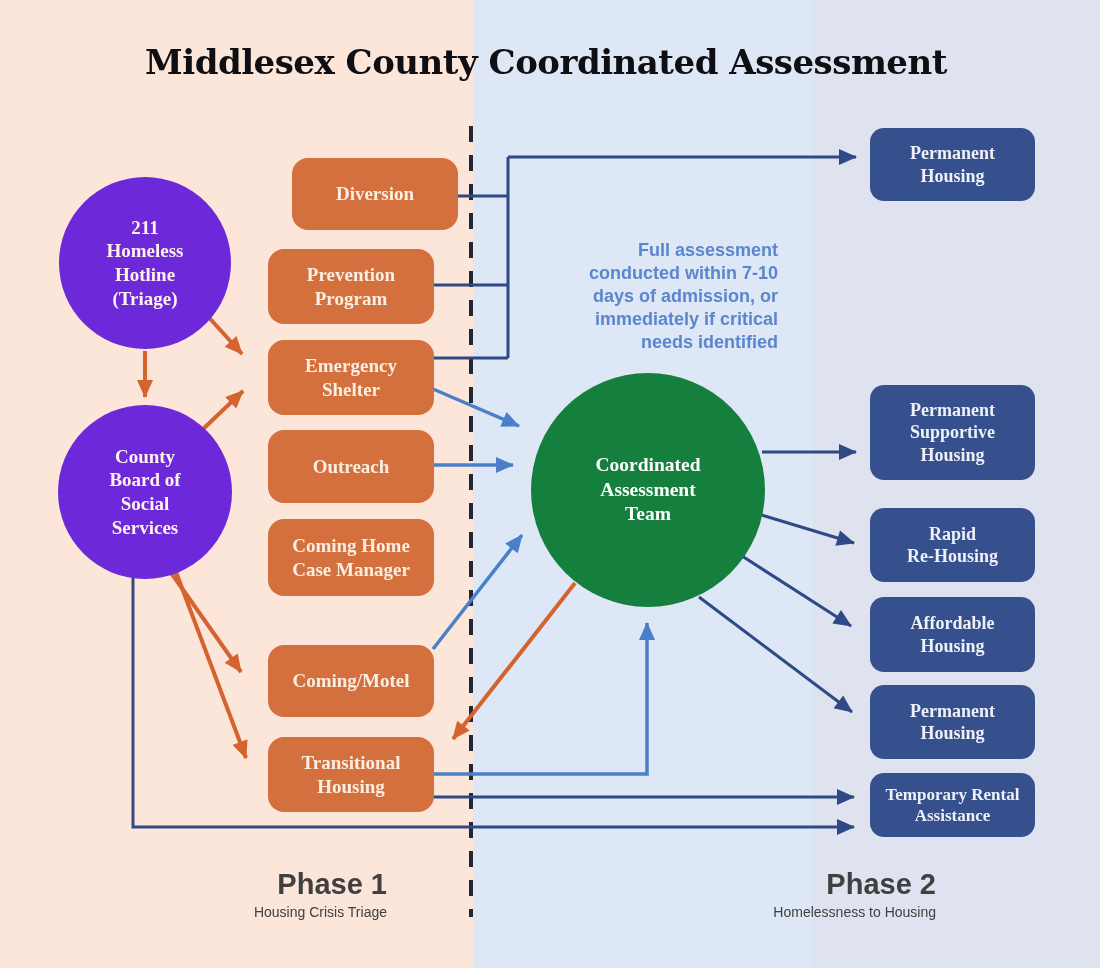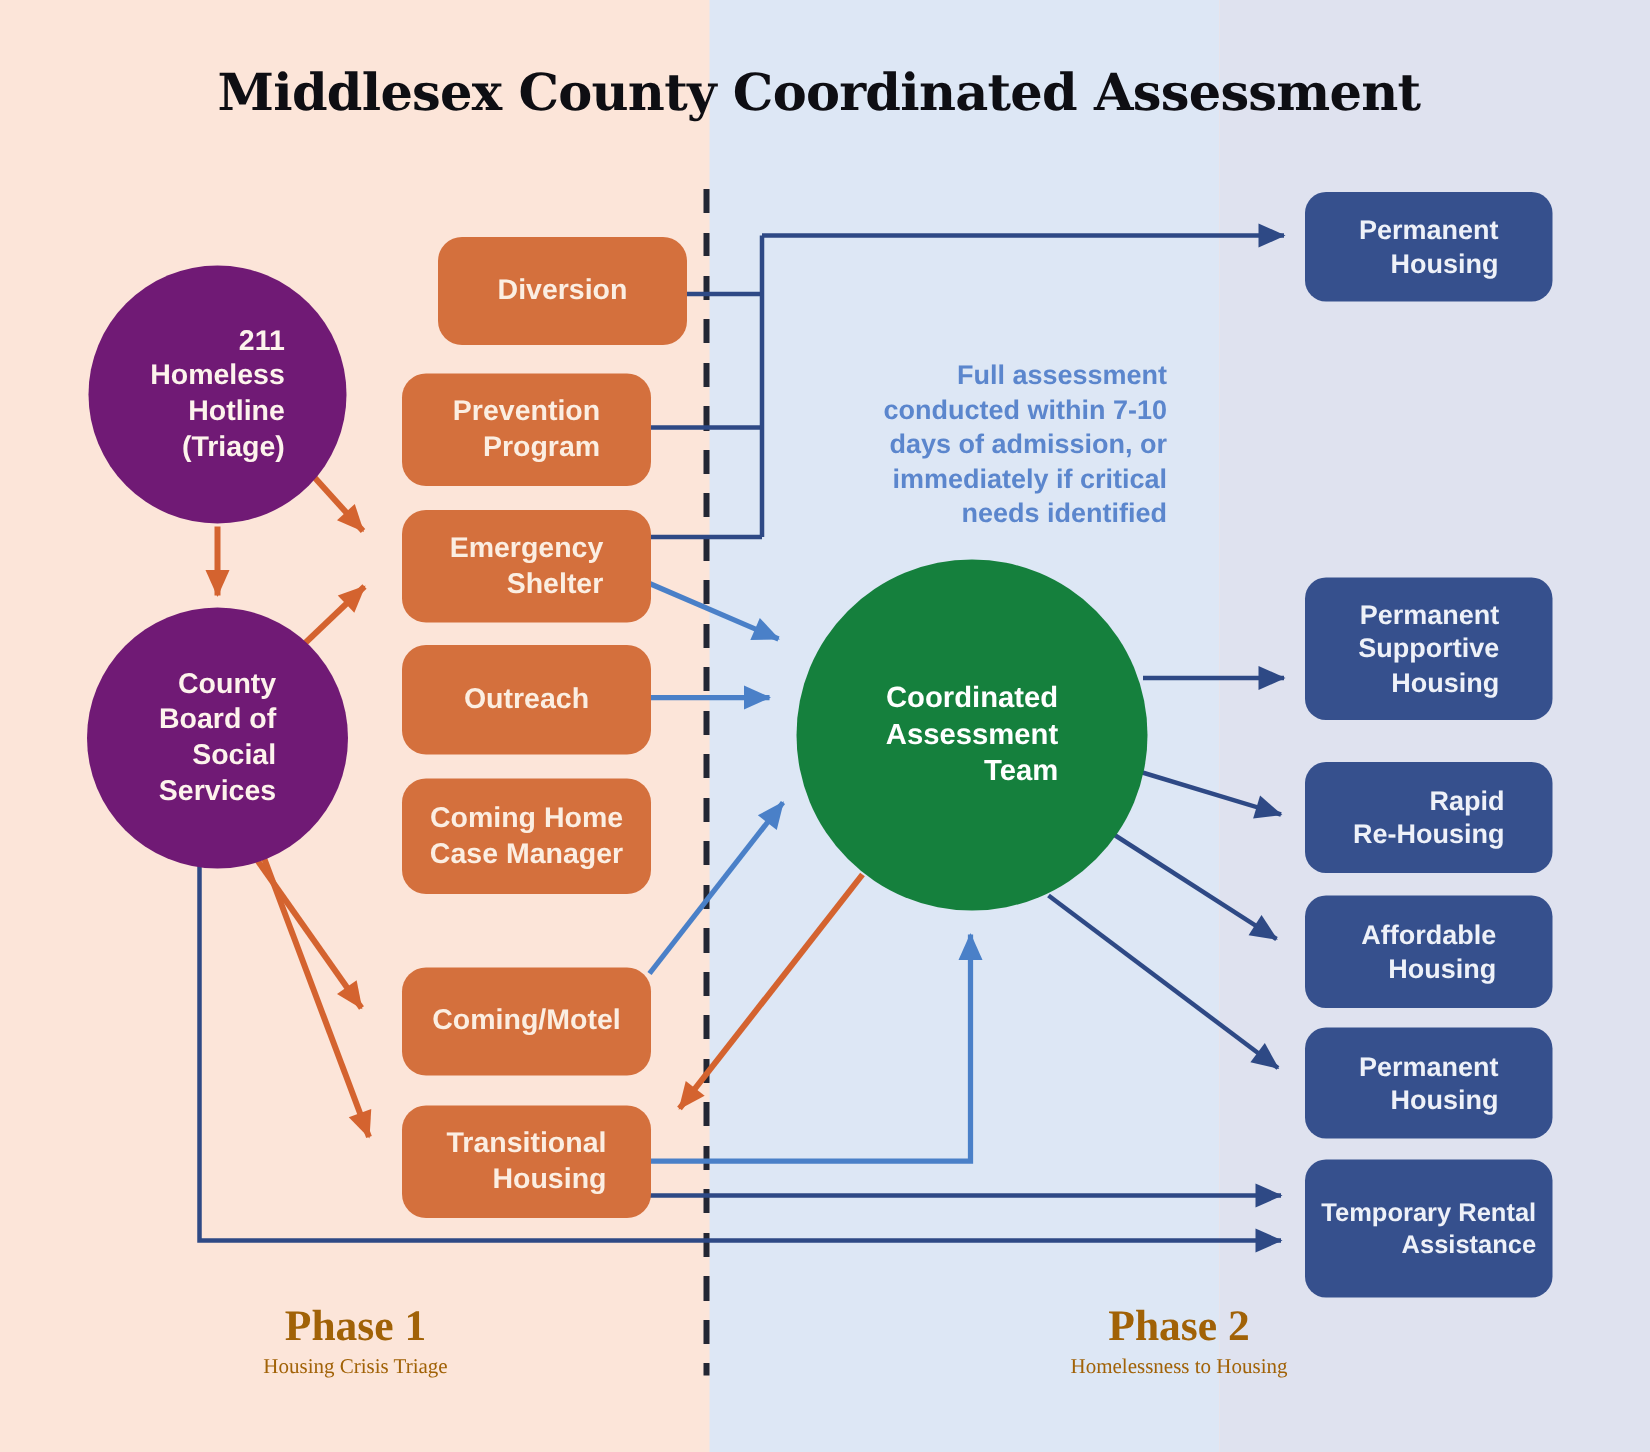--- a/index.html
+++ b/index.html
@@ -21,46 +21,46 @@
   .title{
     position:absolute;left:0;top:42px;width:1092px;text-align:center;
     font-family:"DejaVu Serif","Liberation Serif",serif;font-weight:bold;
     font-size:34px;letter-spacing:-0.5px;color:#0e0e13;
   }
   
   svg.edges{position:absolute;left:0;top:0;pointer-events:none;}
   
   .node{
     position:absolute;display:flex;align-items:center;justify-content:center;
-    text-align:right;white-space:pre-line;box-sizing:border-box;
+    text-align:center;white-space:pre-line;box-sizing:border-box;font-family:Liberation Serif, serif;
   }
   
   .obox{
     left:268px;width:166px;border-radius:16px;background:#d4703d;
     color:#fbeee2;font-size:19px;font-weight:600;line-height:1.22;
   }
   
   .nbox{
     left:870px;width:165px;border-radius:14px;background:#36508d;
     color:#eef1f8;font-size:18px;font-weight:600;line-height:1.25;
   }
   
   .circle{
     border-radius:50%;color:#fdf3ec;font-weight:600;line-height:1.25;
   }
-  .circle.orange{background:#701a75;font-size:19px;}
+  .circle.orange{background:#6d28d9;font-size:19px;}
   .circle.bluec{background:#15803d;color:#ffffff;font-size:19.5px;}
   
   .note{
     position:absolute;left:518px;top:239px;width:260px;text-align:right;
     white-space:pre-line;color:#5b86cd;font-size:18px;font-weight:bold;line-height:23px;
   }
   
-  .phase{position:absolute;top:868px;width:300px;text-align:center;
-    font-family:Liberation Serif, serif;color:#a16207;}
+  .phase{position:absolute;top:868px;width:300px;text-align:right;
+    font-family:Liberation Sans, sans-serif;color:#404040;}
   .phase .head{font-size:29px;font-weight:bold;}
   .phase .sub{font-size:14px;margin-top:3px;}
   .phase.p1{left:87px;}
   .phase.p2{left:636px;}
 </style>
 </head>
 <body>
 
 <div id="canvas">
 
@@ -147,21 +147,21 @@
 Housing</div>
   <div class="node nbox" style="top:385px;height:95px;">Permanent
 Supportive
 Housing</div>
   <div class="node nbox" style="top:508px;height:74px;">Rapid
 Re-Housing</div>
   <div class="node nbox" style="top:597px;height:75px;">Affordable
 Housing</div>
   <div class="node nbox" style="top:685px;height:74px;">Permanent
 Housing</div>
-  <div class="node nbox" style="top:773px;height:92px;font-size:17px;">Temporary Rental
+  <div class="node nbox" style="top:773px;height:64px;font-size:17px;">Temporary Rental
 Assistance</div>
 
   <div class="phase p1">
     <div class="head">Phase 1</div>
     <div class="sub">Housing Crisis Triage</div>
   </div>
   <div class="phase p2">
     <div class="head">Phase 2</div>
     <div class="sub">Homelessness to Housing</div>
   </div>

